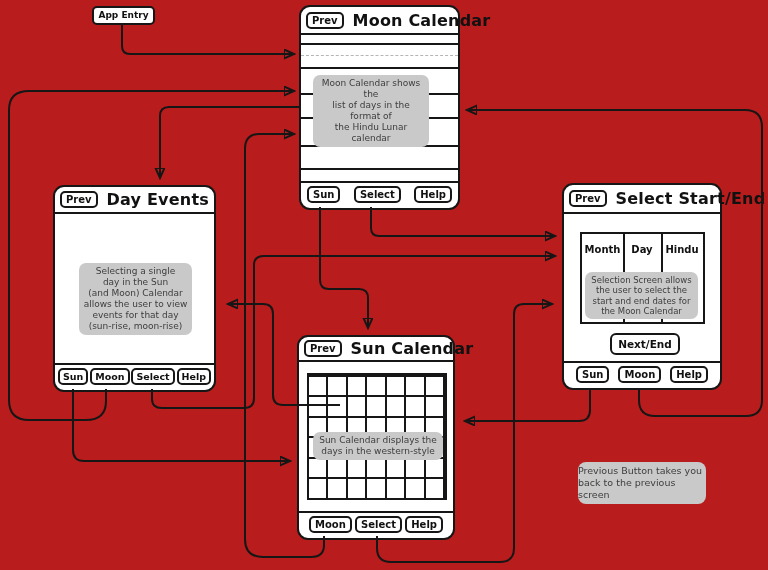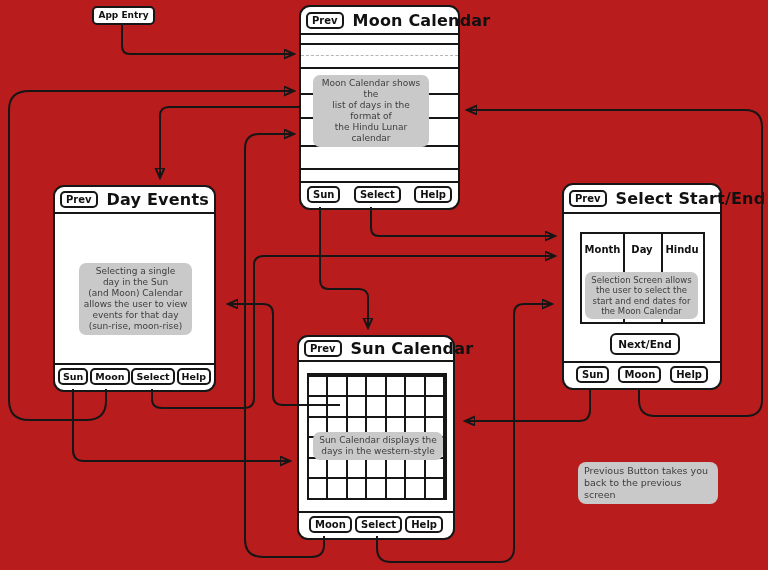--- a/index.html
+++ b/index.html
@@ -12,21 +12,21 @@
         border-bottom:2px solid #161616;padding:3px 5px;}
   .stitle{font-weight:bold;font-size:16px;letter-spacing:.2px;flex:1;text-align:center;white-space:nowrap;}
   .pbtn{display:inline-block;border:2px solid #161616;border-radius:5px;background:#fff;
         font-weight:bold;font-size:10px;line-height:13px;padding:0 4px;white-space:nowrap;}
   .bbar{position:absolute;left:0;right:0;bottom:0;display:flex;align-items:center;justify-content:space-between;
         border-top:2px solid #161616;padding:3px 6px 5px 6px;}
   .callout{position:absolute;background:#c9c9c9;border-radius:7px;color:#3d3d3d;
            font-size:9px;line-height:1.22;text-align:center;white-space:pre-line;
            padding:3px 4px;box-sizing:border-box;z-index:3;}
   .note{position:absolute;background:#c9c9c9;border-radius:8px;color:#3d3d3d;
-        font-size:9.5px;line-height:1.28;white-space:pre-line;padding:3px 6px;}
+        font-size:9.5px;line-height:1.28;white-space:pre-line;padding:3px 0;}
 
   
   .mrow{position:absolute;left:0;right:0;height:2px;background:#161616;}
   .mrow.dash{height:0;background:none;border-top:1px dashed #b5b5b5;}
 
   
   .picker{position:absolute;left:16px;top:47px;width:125px;height:92px;border:2px solid #161616;
           border-radius:0;box-sizing:border-box;}
   .pdiv{position:absolute;top:0;bottom:0;width:2px;background:#161616;}
   .pcols{display:flex;margin-top:10px;font-weight:bold;font-size:10px;}

